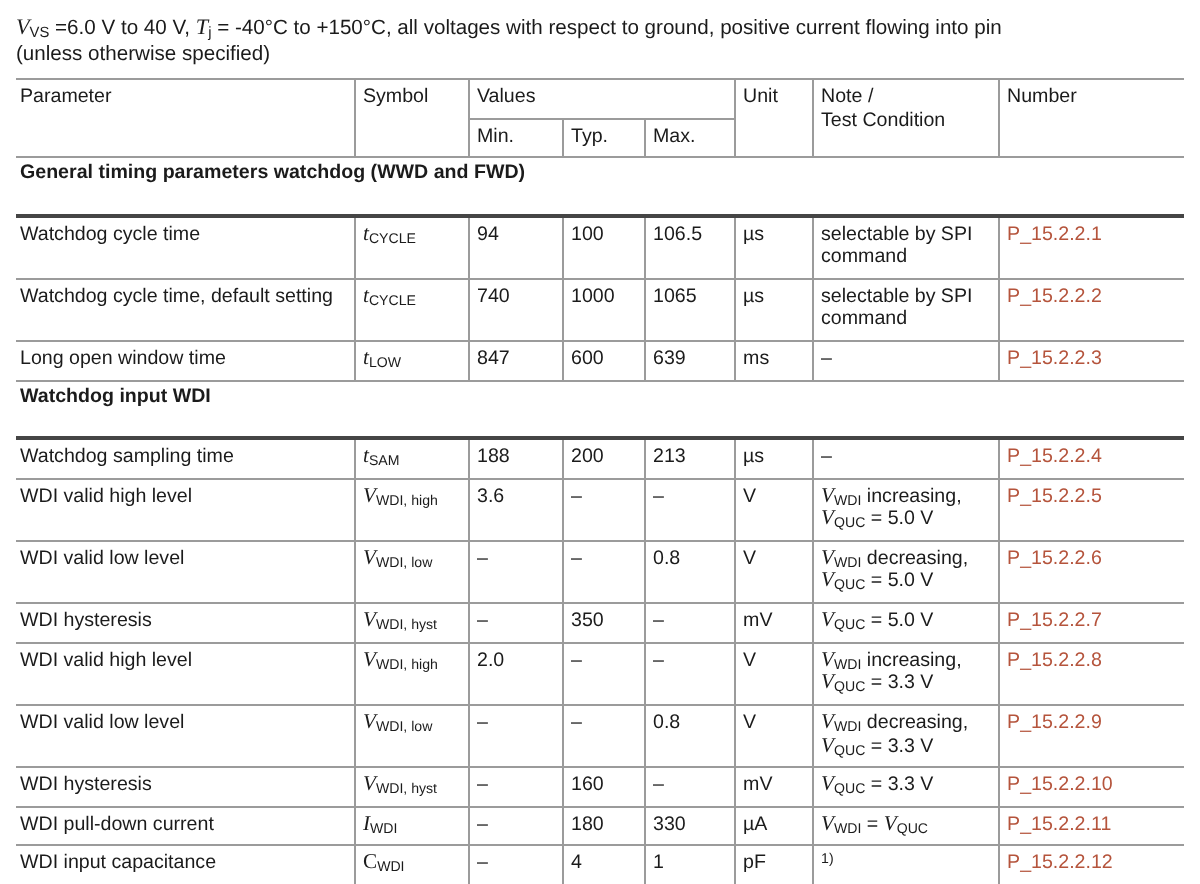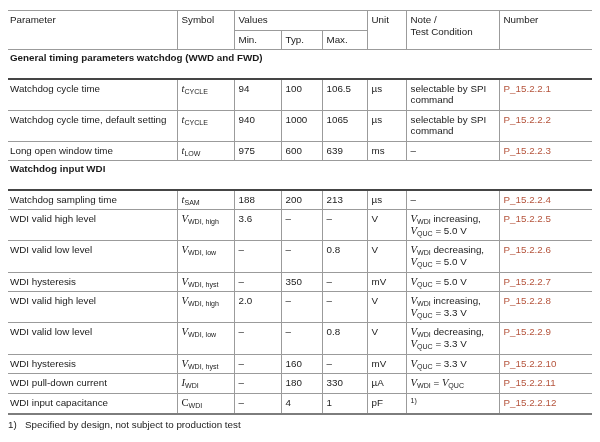--- a/index.html
+++ b/index.html
@@ -41,20 +41,21 @@
 
   .footnote{font-size:9.8px;line-height:12px;margin-top:4px;}
   .fn-marker{display:inline-block;width:17px;}
 </style>
 </head>
 <body>
 
 <div class="page">
 
 
+  <div class="subtitle"><span class="sym">V</span><sub>VS</sub> =6.0 V to 40 V, <span class="sym">T</span><sub>j</sub> = -40°C to +150°C, all voltages with respect to ground, positive current flowing into pin<br>(unless otherwise specified)</div>
 
   <table>
     <colgroup>
       <col style="width:169px">
         <col style="width:57px">
         <col style="width:47px">
         <col style="width:41px">
         <col style="width:45px">
         <col style="width:39px">
         <col style="width:93px">
@@ -85,31 +86,31 @@
           <td class="c-min">94</td>
           <td class="c-typ">100</td>
           <td class="c-max">106.5</td>
           <td class="c-unit">µs</td>
           <td class="c-note">selectable by SPI<br>command</td>
           <td class="c-number"><span class="link">P_15.2.2.1</span></td>
         </tr>
         <tr>
           <td class="c-param">Watchdog cycle time, default setting</td>
           <td class="c-symbol"><span class="sym">t</span><sub>CYCLE</sub></td>
-          <td class="c-min">940</td>
+          <td class="c-min">740</td>
           <td class="c-typ">1000</td>
           <td class="c-max">1065</td>
           <td class="c-unit">µs</td>
           <td class="c-note">selectable by SPI<br>command</td>
           <td class="c-number"><span class="link">P_15.2.2.2</span></td>
         </tr>
         <tr>
           <td class="c-param">Long open window time</td>
           <td class="c-symbol"><span class="sym">t</span><sub>LOW</sub></td>
-          <td class="c-min">975</td>
+          <td class="c-min">847</td>
           <td class="c-typ">600</td>
           <td class="c-max">639</td>
           <td class="c-unit">ms</td>
           <td class="c-note">–</td>
           <td class="c-number"><span class="link">P_15.2.2.3</span></td>
         </tr>
         <tr class="section">
           <td colspan="8">Watchdog input WDI</td>
         </tr>
         <tr>

